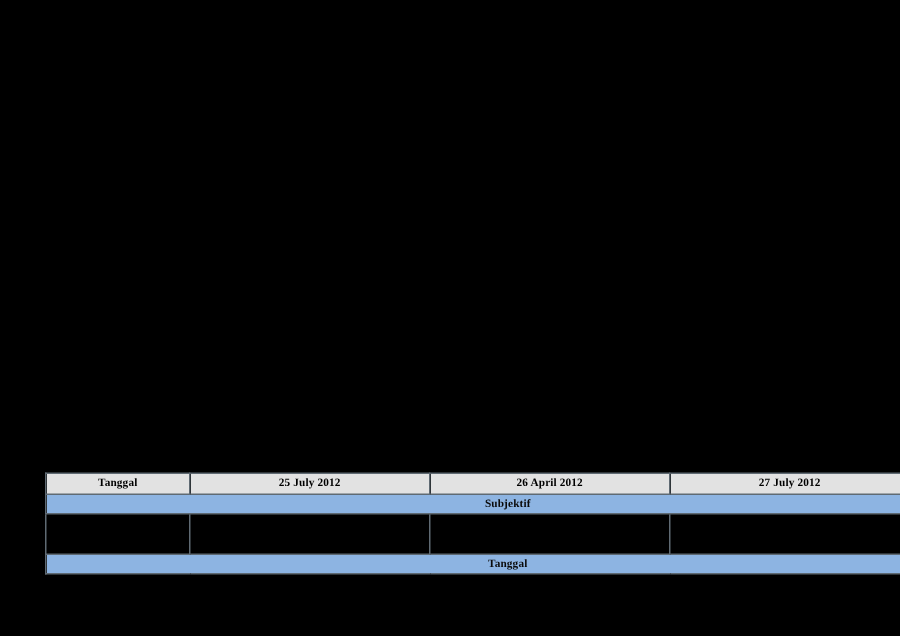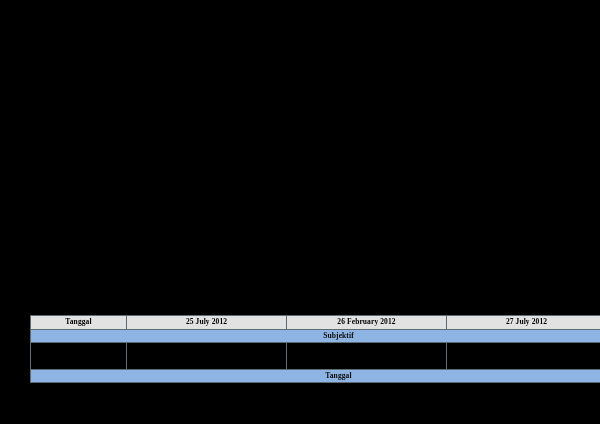--- a/index.html
+++ b/index.html
@@ -88,21 +88,21 @@
   <table id="doc-table">
     <tbody>
       <tr class="head-row">
         <td class="col-tanggal">
           <span class="cell-text">Tanggal</span>
         </td>
         <td class="col-date">
           <span class="cell-text">25 July 2012</span>
         </td>
         <td class="col-date">
-          <span class="cell-text">26 February 2012</span>
+          <span class="cell-text">26 April 2012</span>
         </td>
         <td class="col-date">
           <span class="cell-text">27 July 2012</span>
         </td>
       </tr>
 
       <tr class="band-row">
         <td colspan="4">
           <span class="band-text">Subjektif</span>
         </td>

